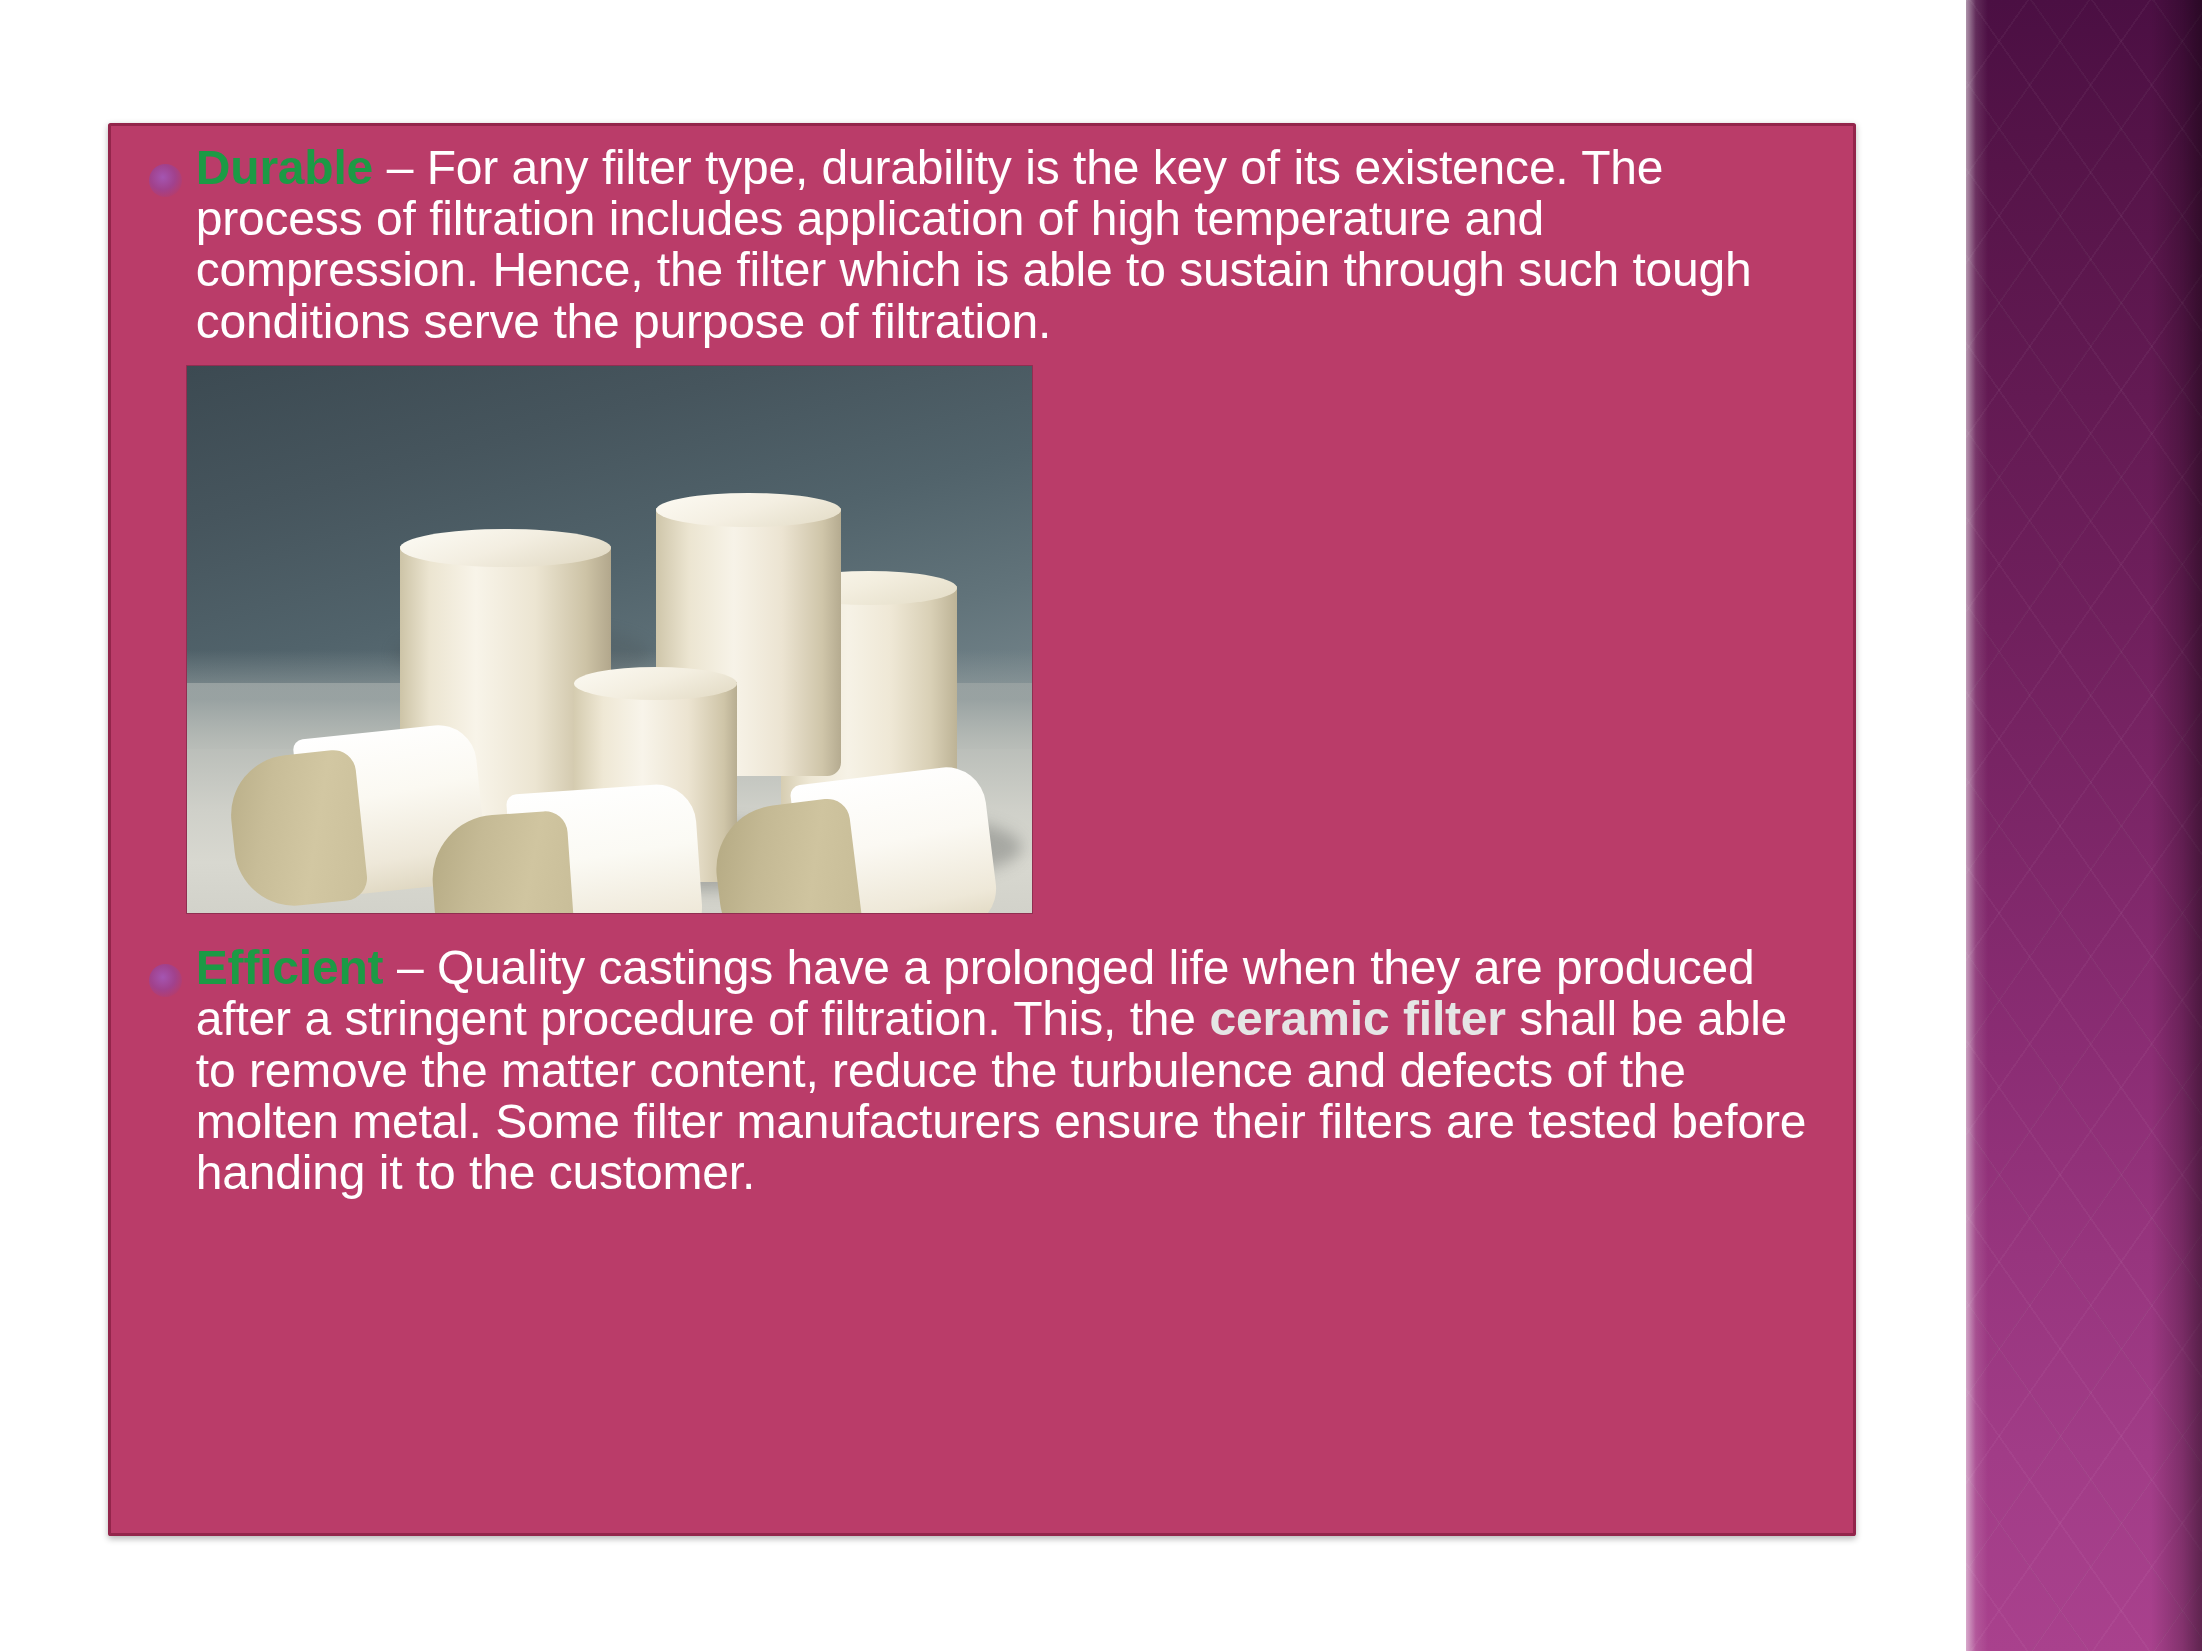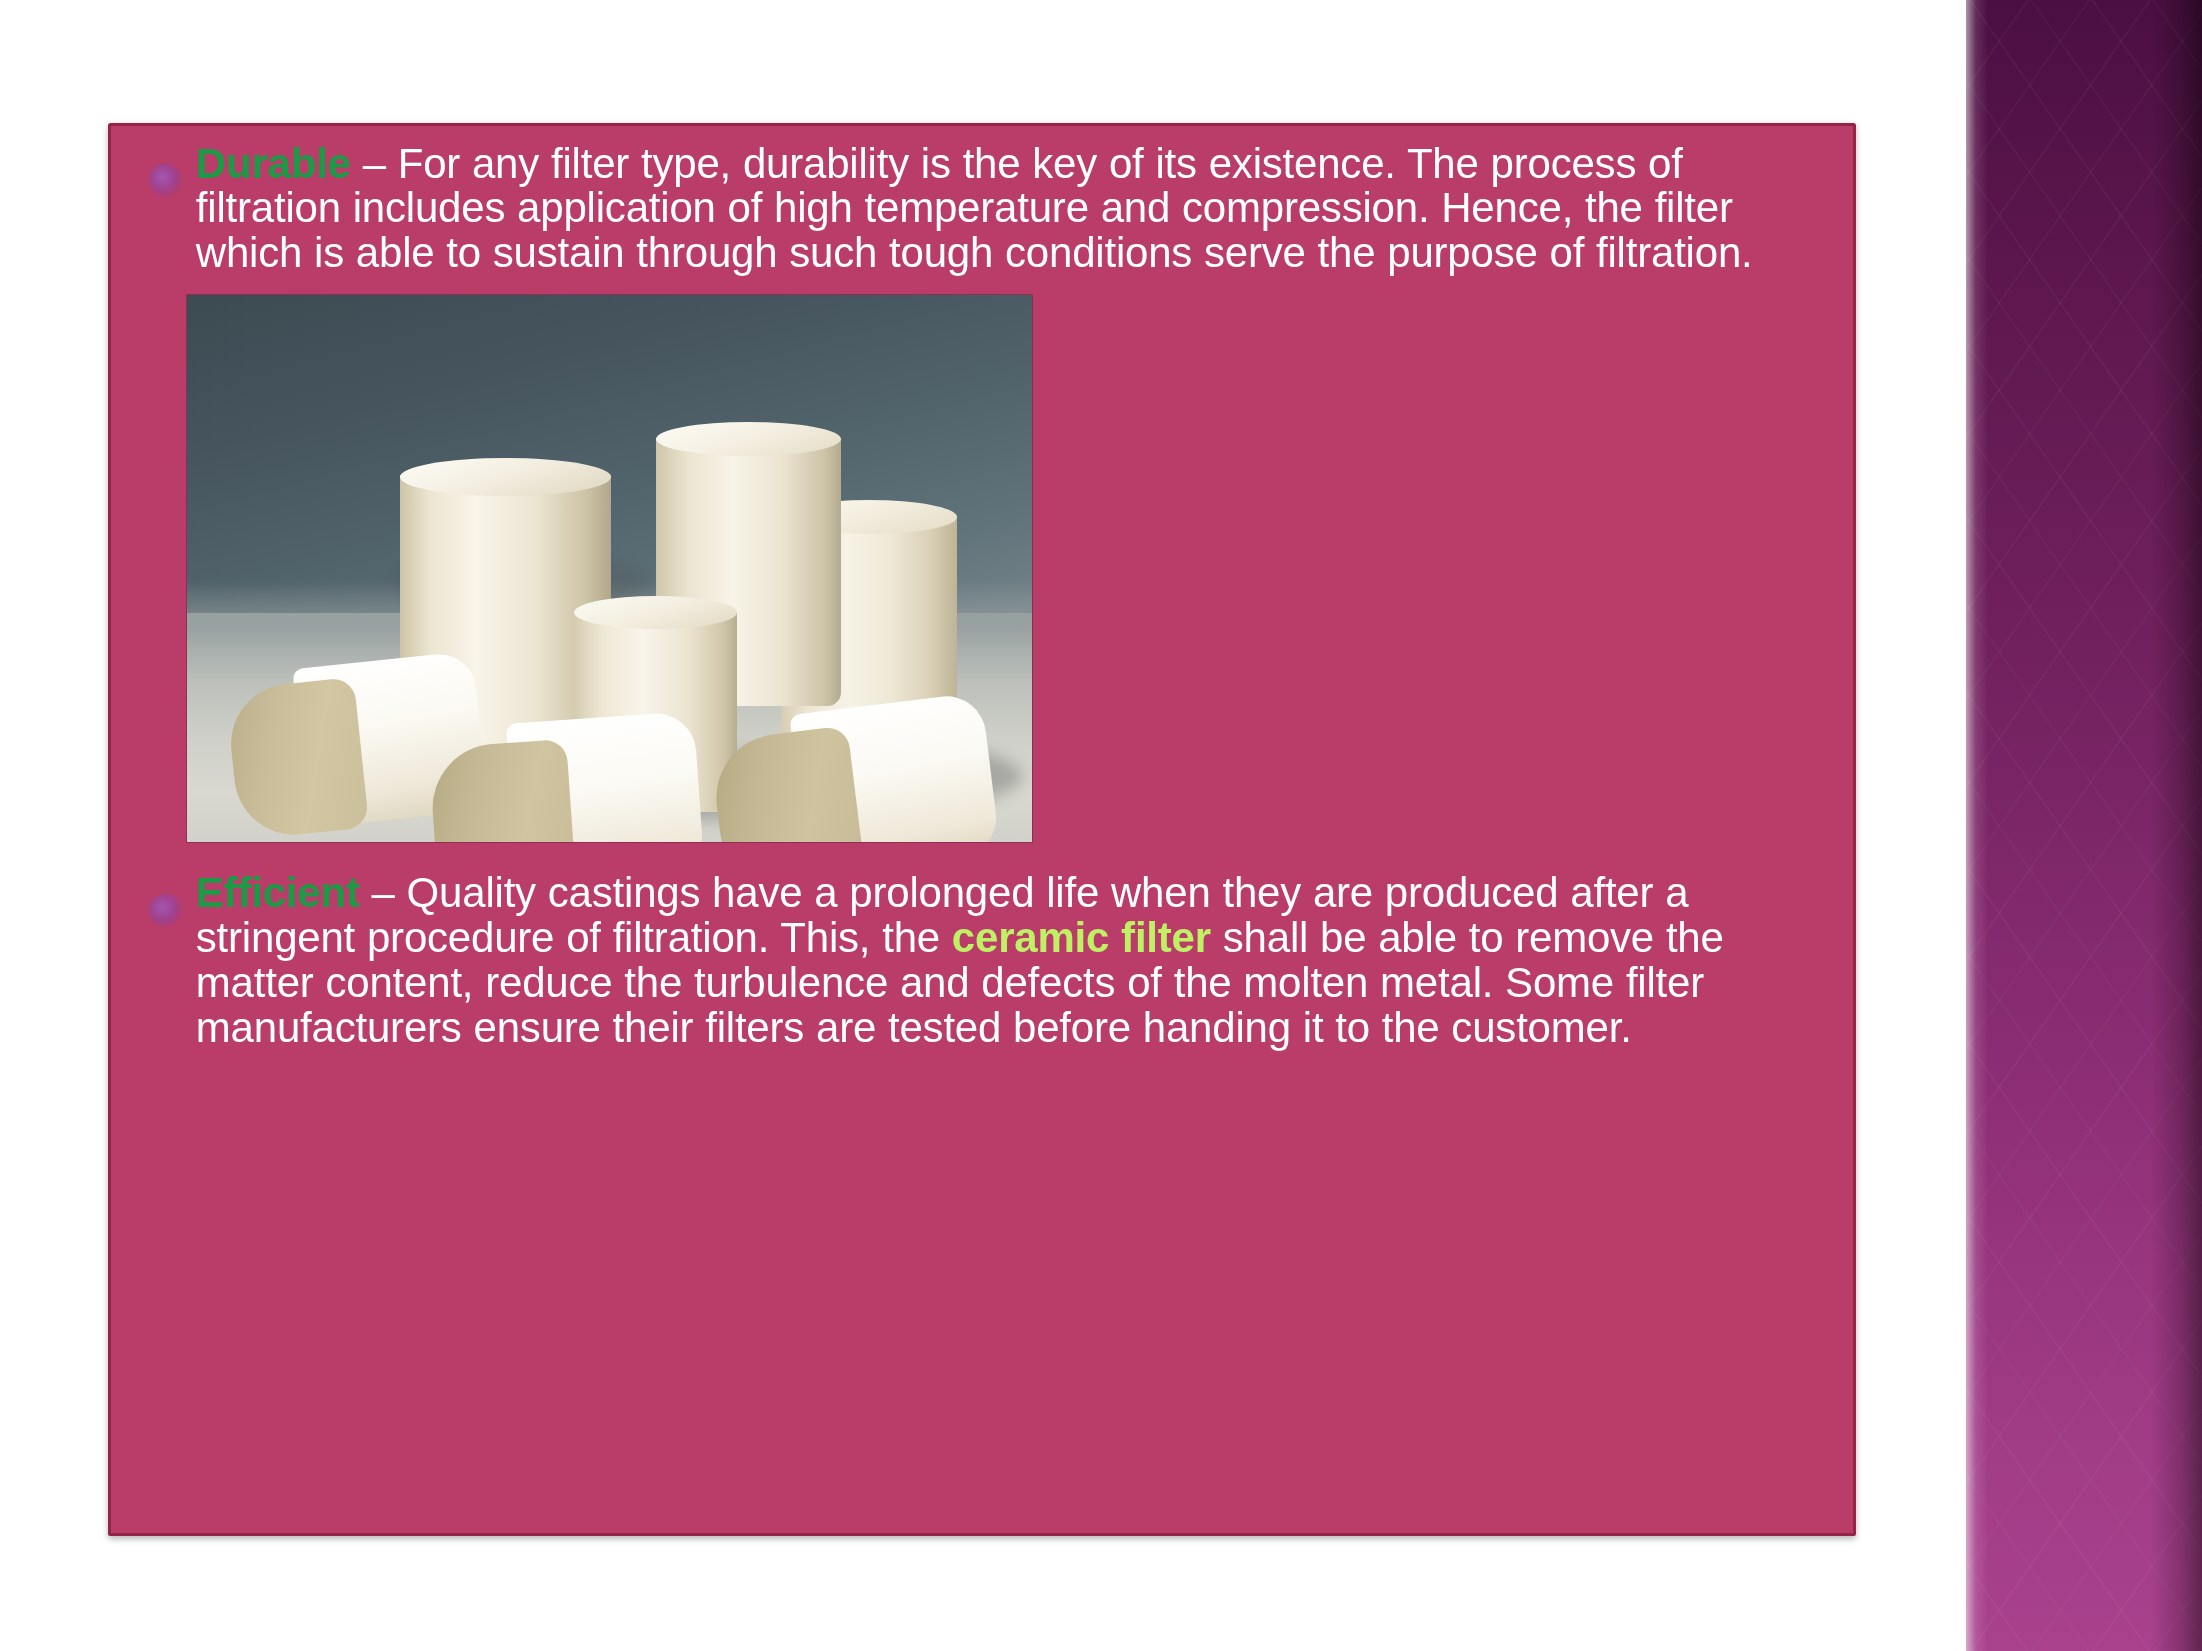--- a/index.html
+++ b/index.html
@@ -86,32 +86,32 @@
     width: 33px;
     height: 33px;
     margin-top: 22.4px;
     margin-right: 13.8px;
     border-radius: 50%;
     background: radial-gradient(circle at 42% 40%, rgba(160,90,190,0.85) 0%, rgba(140,70,170,0.55) 45%, rgba(150,60,130,0.12) 78%, rgba(186,60,105,0) 100%);
   }
   .bullet-text {
     flex: 1 1 auto;
     color: #ffffff;
-    font-size: 42px;
+    font-size: 48px;
     line-height: 1.07;
     letter-spacing: -0.2px;
     font-weight: 400;
     word-spacing: 0.4px;
   }
   .kw-green {
     color: #1c9a45;
     font-weight: 700;
   }
   .kw-bold {
-    color: #bef264;
+    color: #e5e5e5;
     font-weight: 700;
   }
 
   .spacer-para { height: 29px; }
 
   
   .photo-wrap {
     position: relative;
     margin-left: 38px;
     margin-top: 19px;

